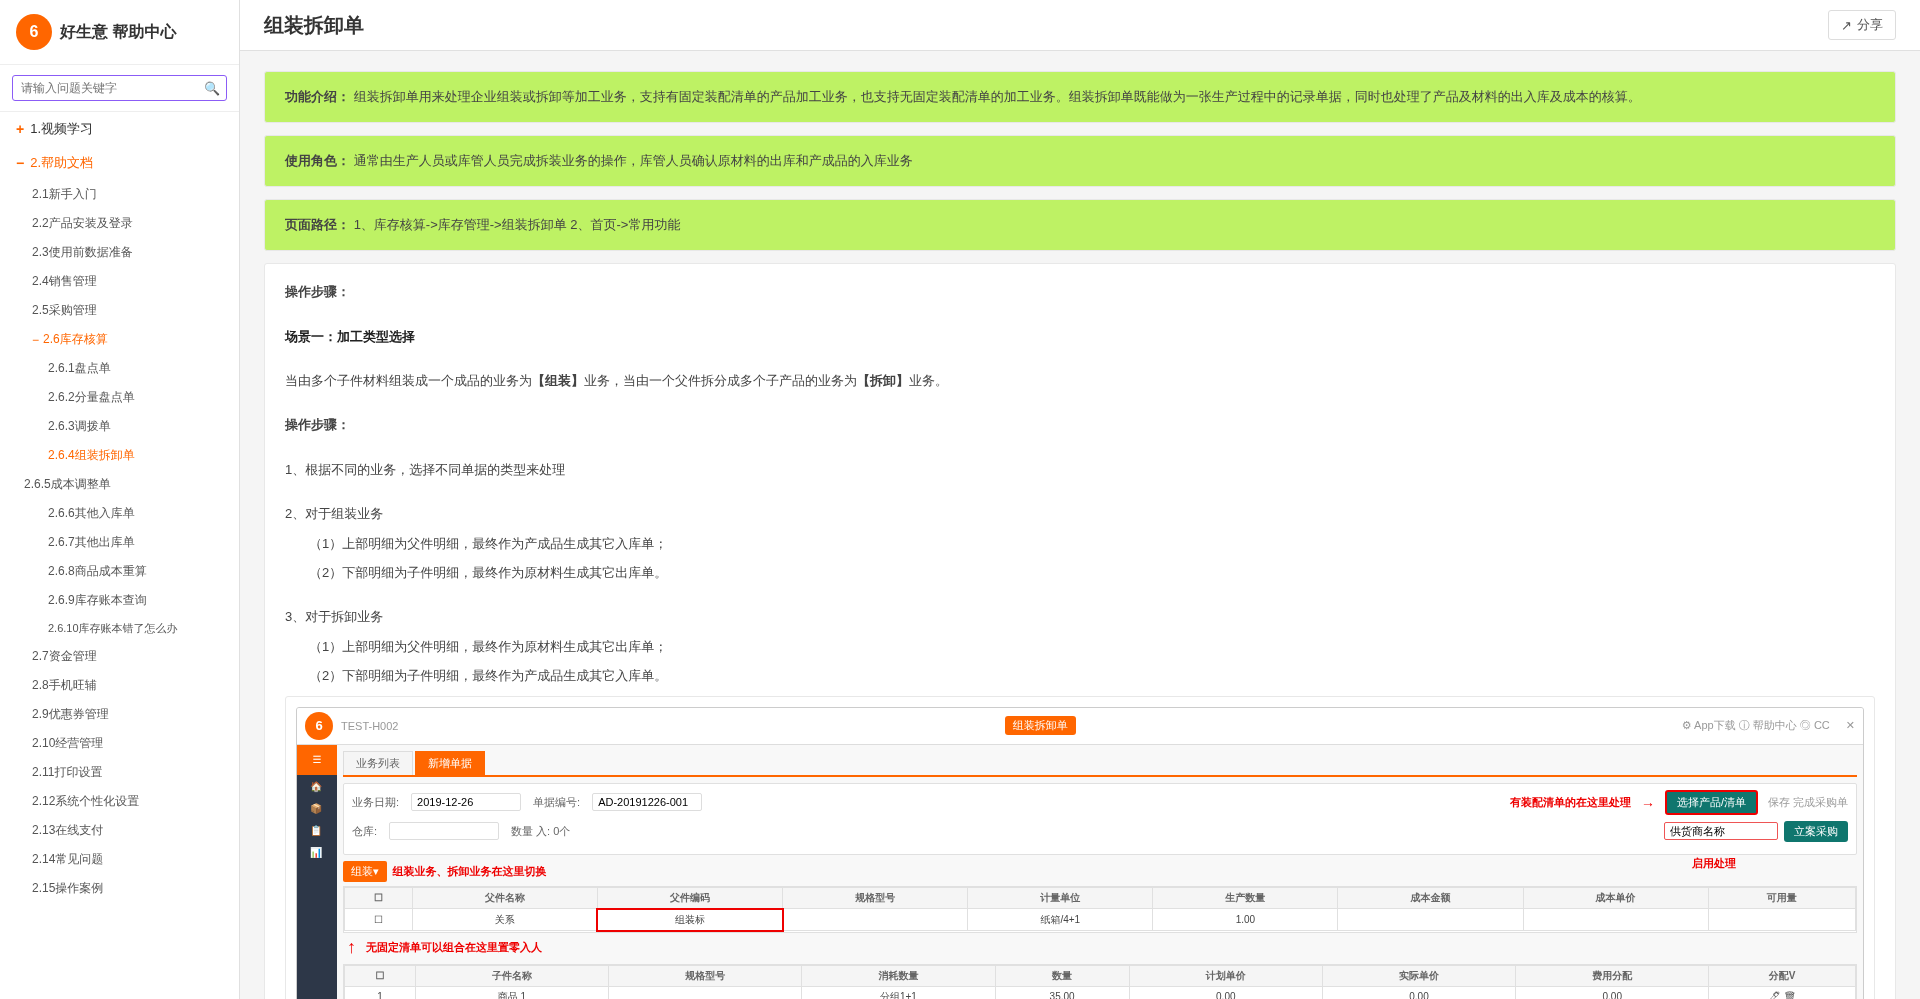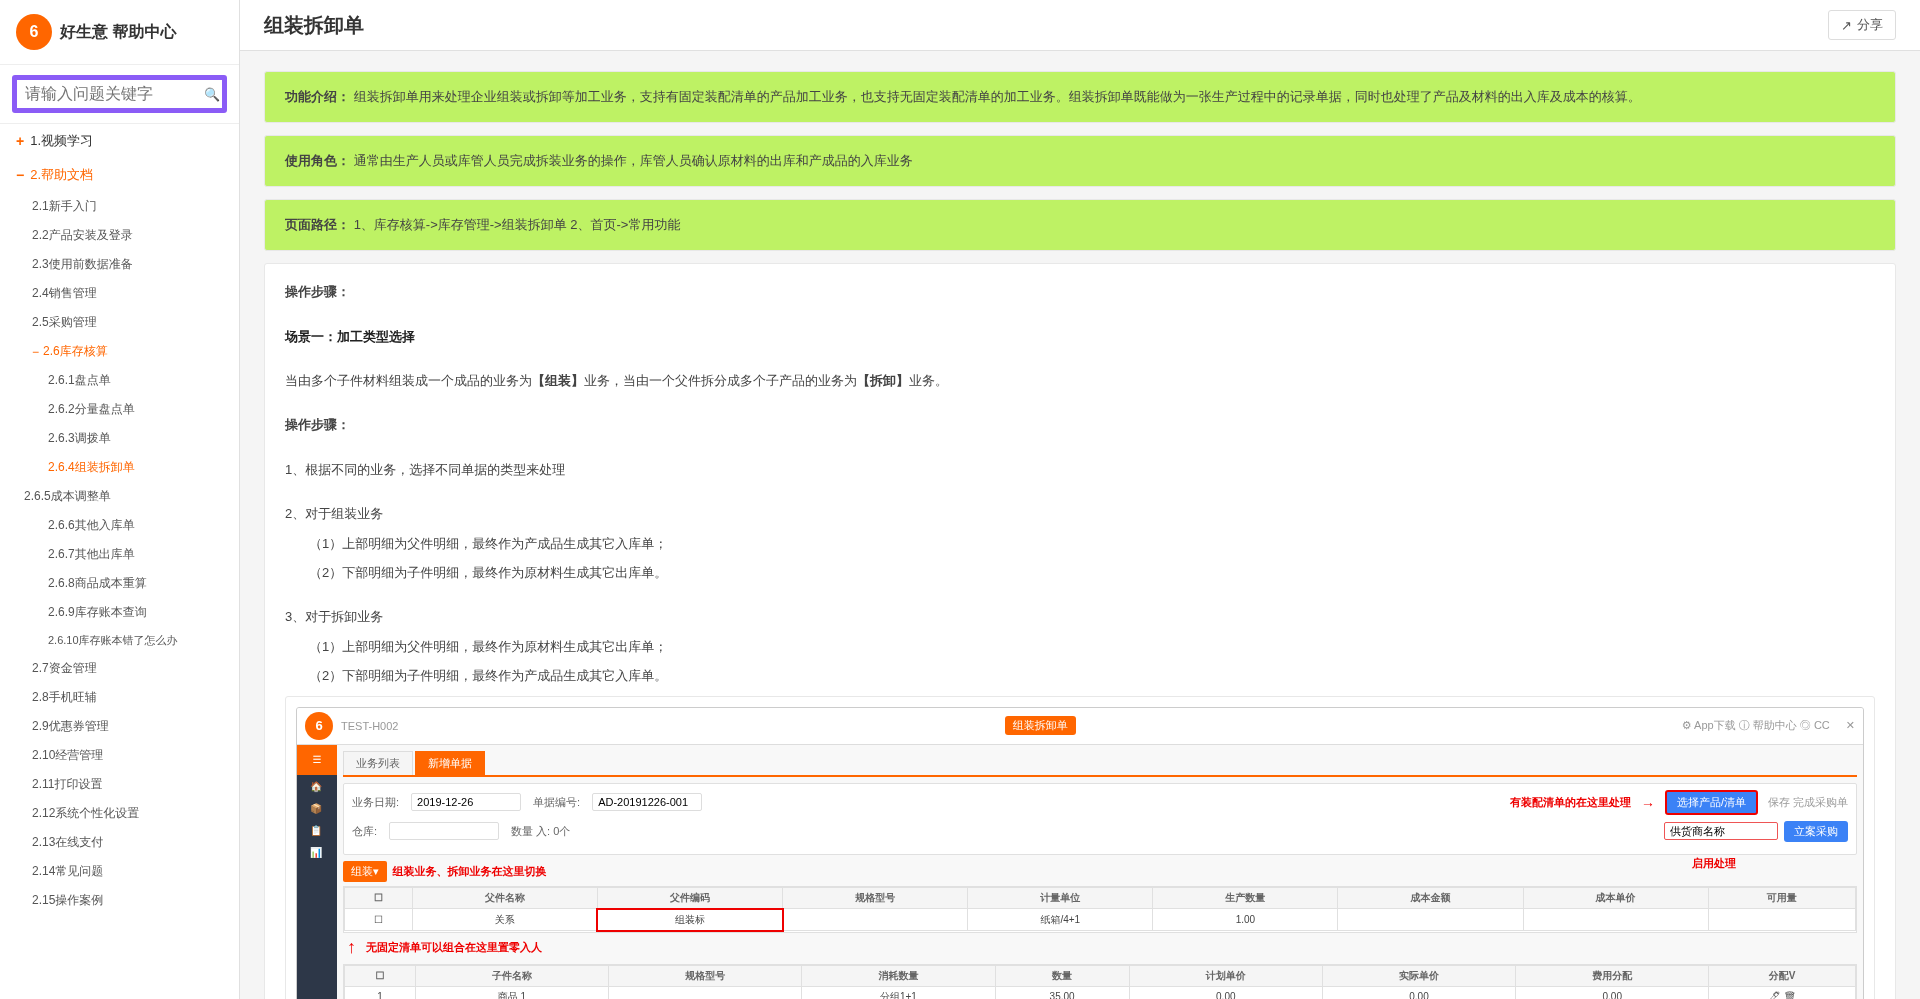--- a/index.html
+++ b/index.html
@@ -42,24 +42,24 @@
       color: #333;
     }
     #search-box {
       padding: 10px 12px;
       border-bottom: 1px solid #eee;
       display: flex;
       align-items: center;
     }
     #search-input {
       width: 100%;
-      border: 5px solid #8b5cf6;
+      border: 1px solid #8b5cf6;
       border-radius: 3px;
       padding: 5px 28px 5px 8px;
-      font-size: 16px;
+      font-size: 12px;
       outline: none;
       color: #999;
     }
     #search-icon-wrap {
       position: relative;
       width: 100%;
     }
     #search-icon-wrap input { width: 100%; }
     #search-icon-svg {
       position: absolute;
@@ -265,21 +265,21 @@
       color: #666;
     }
     .ss-table td {
       border: 1px solid #e0e0e0;
       padding: 3px 4px;
       text-align: center;
       color: #444;
     }
     .ss-table tr:nth-child(even) td { background: #fafafa; }
     .ss-orange-btn {
-      background: #3b82f6;
+      background: #0f766e;
       color: #fff;
       border: none;
       border-radius: 3px;
       padding: 3px 10px;
       font-size: 11px;
       cursor: pointer;
     }
     .ss-anno-label {
       color: #e00;
       font-weight: bold;

